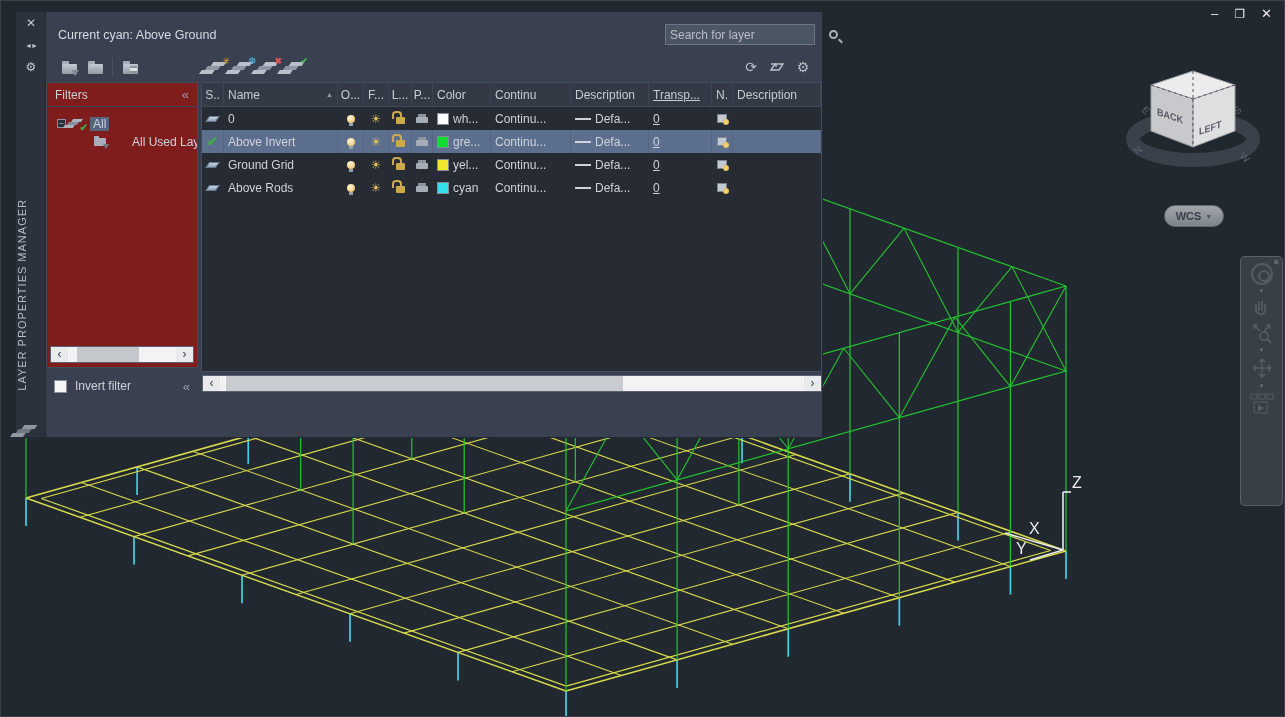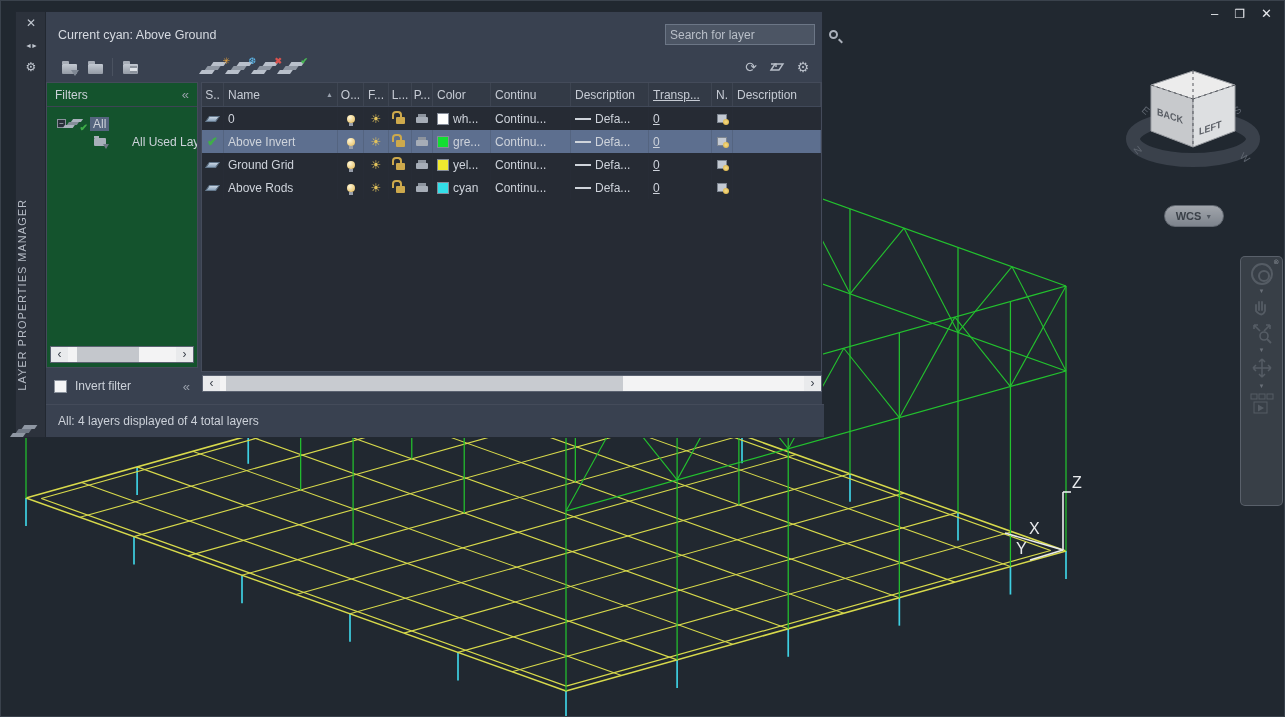--- a/index.html
+++ b/index.html
@@ -89,21 +89,21 @@
   .lyr { width:13px; height:4px; background:#b9c0cb; transform:skewX(-35deg); margin-top:-6px;
     box-shadow:-3px 4px 0 #8f97a3, -6px 8px 0 #b9c0cb; }
   .badge { position:absolute; top:1px; right:1px; font-size:9px; line-height:9px; }
   .badge.new { color:#e8a33d; }
   .badge.frz { color:#5db6e8; }
   .badge.del { color:#d9534f; font-weight:bold;}
   .badge.cur { color:#49b855; font-weight:bold;}
 
   .filters-panel {
     position:absolute; left:30px; top:70px; width:152px; height:286px;
-    background:#14532d; border:1px solid #444b5a;
+    background:#7f1d1d; border:1px solid #444b5a;
   }
   .filters-head { height:24px; display:flex; align-items:center; padding:0 8px; justify-content:space-between;
     color:#ccd1d9; border-bottom:1px solid #3d4453; }
   .chev { color:#9aa1ac; font-size:13px; }
   .tree { padding:8px 0 0 10px; position:relative; }
   .tree-row { display:flex; align-items:center; height:18px; gap:4px; }
   .tree-row.child { padding-left:36px; }
   .expander { width:9px; height:9px; border:1px solid #8a919c; color:#c6ccd4; font-size:8px; line-height:7px; text-align:center; background:#2a303a; }
   .minus { margin-top:-1px; }
   .tree-ic { position:relative; width:16px; height:12px; flex:none;}
@@ -588,16 +588,13 @@
   </div>
 
   <div class="hscroll list-scroll">
     <div class="hs-btn">‹</div>
     <div class="hs-track">
         <div class="hs-thumb" style="left:1%; width:68%;"></div>
       </div>
     <div class="hs-btn">›</div>
   </div>
 
-  <div class="status-bar">
-    <span>All: 4 layers displayed of 4 total layers</span>
-  </div>
 </div>
 
 </body></html>

